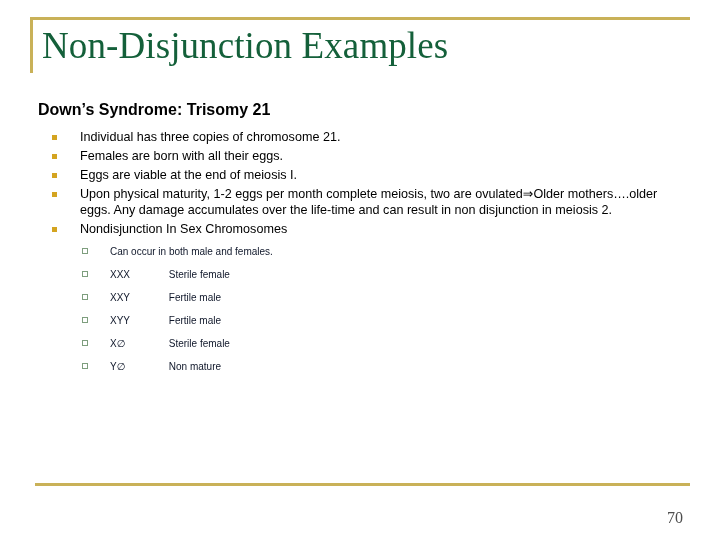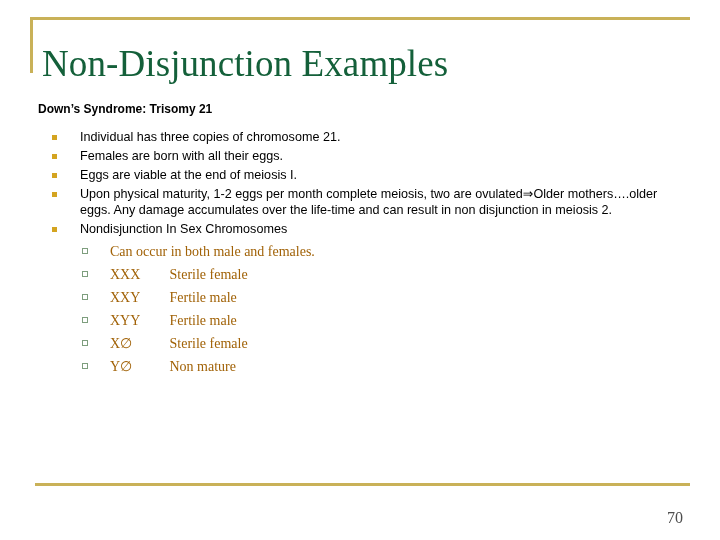--- a/index.html
+++ b/index.html
@@ -41,42 +41,42 @@
     top: 483px;
     width: 655px;
     height: 3px;
     background: #c9b158;
   }
 
   
   .slide-title {
     position: absolute;
     left: 42px;
-    top: 42px;
+    top: 24px;
     font-family: "Liberation Serif", "DejaVu Serif", serif;
     font-size: 37px;
     line-height: 44px;
     color: #14603a;
     letter-spacing: 0.1px;
     white-space: nowrap;
   }
 
   
   .body-block {
     position: absolute;
     left: 38px;
     top: 101px;
     width: 655px;
     color: #000000;
     font-size: 12.6px;
   }
 
   .lead-heading {
     font-weight: bold;
-    font-size: 12px;
+    font-size: 16px;
     line-height: 17px;
     margin: 0 0 2px 0;
     color: #000000;
   }
 
   ul.level1 {
     list-style: none;
     margin: 12px;
     padding: 0;
   }
@@ -102,24 +102,23 @@
 
   ul.level2 {
     list-style: none;
     margin: 7px 0 0 0;
     padding: 0;
   }
   ul.level2 > li {
     position: relative;
     padding-left: 30px;
     margin: 0 0 8px 0;
-    font-size: 14px;
+    font-size: 10px;
     line-height: 15px;
-    color: #a16207;
-    font-family: Liberation Serif, serif;
+    color: #0f172a;
   }
   ul.level2 > li > .sq-hollow {
     position: absolute;
     left: 2px;
     top: 4px;
     width: 4px;
     height: 4px;
     border: 1px solid #7e9e7e;
     background: #ffffff;
   }

